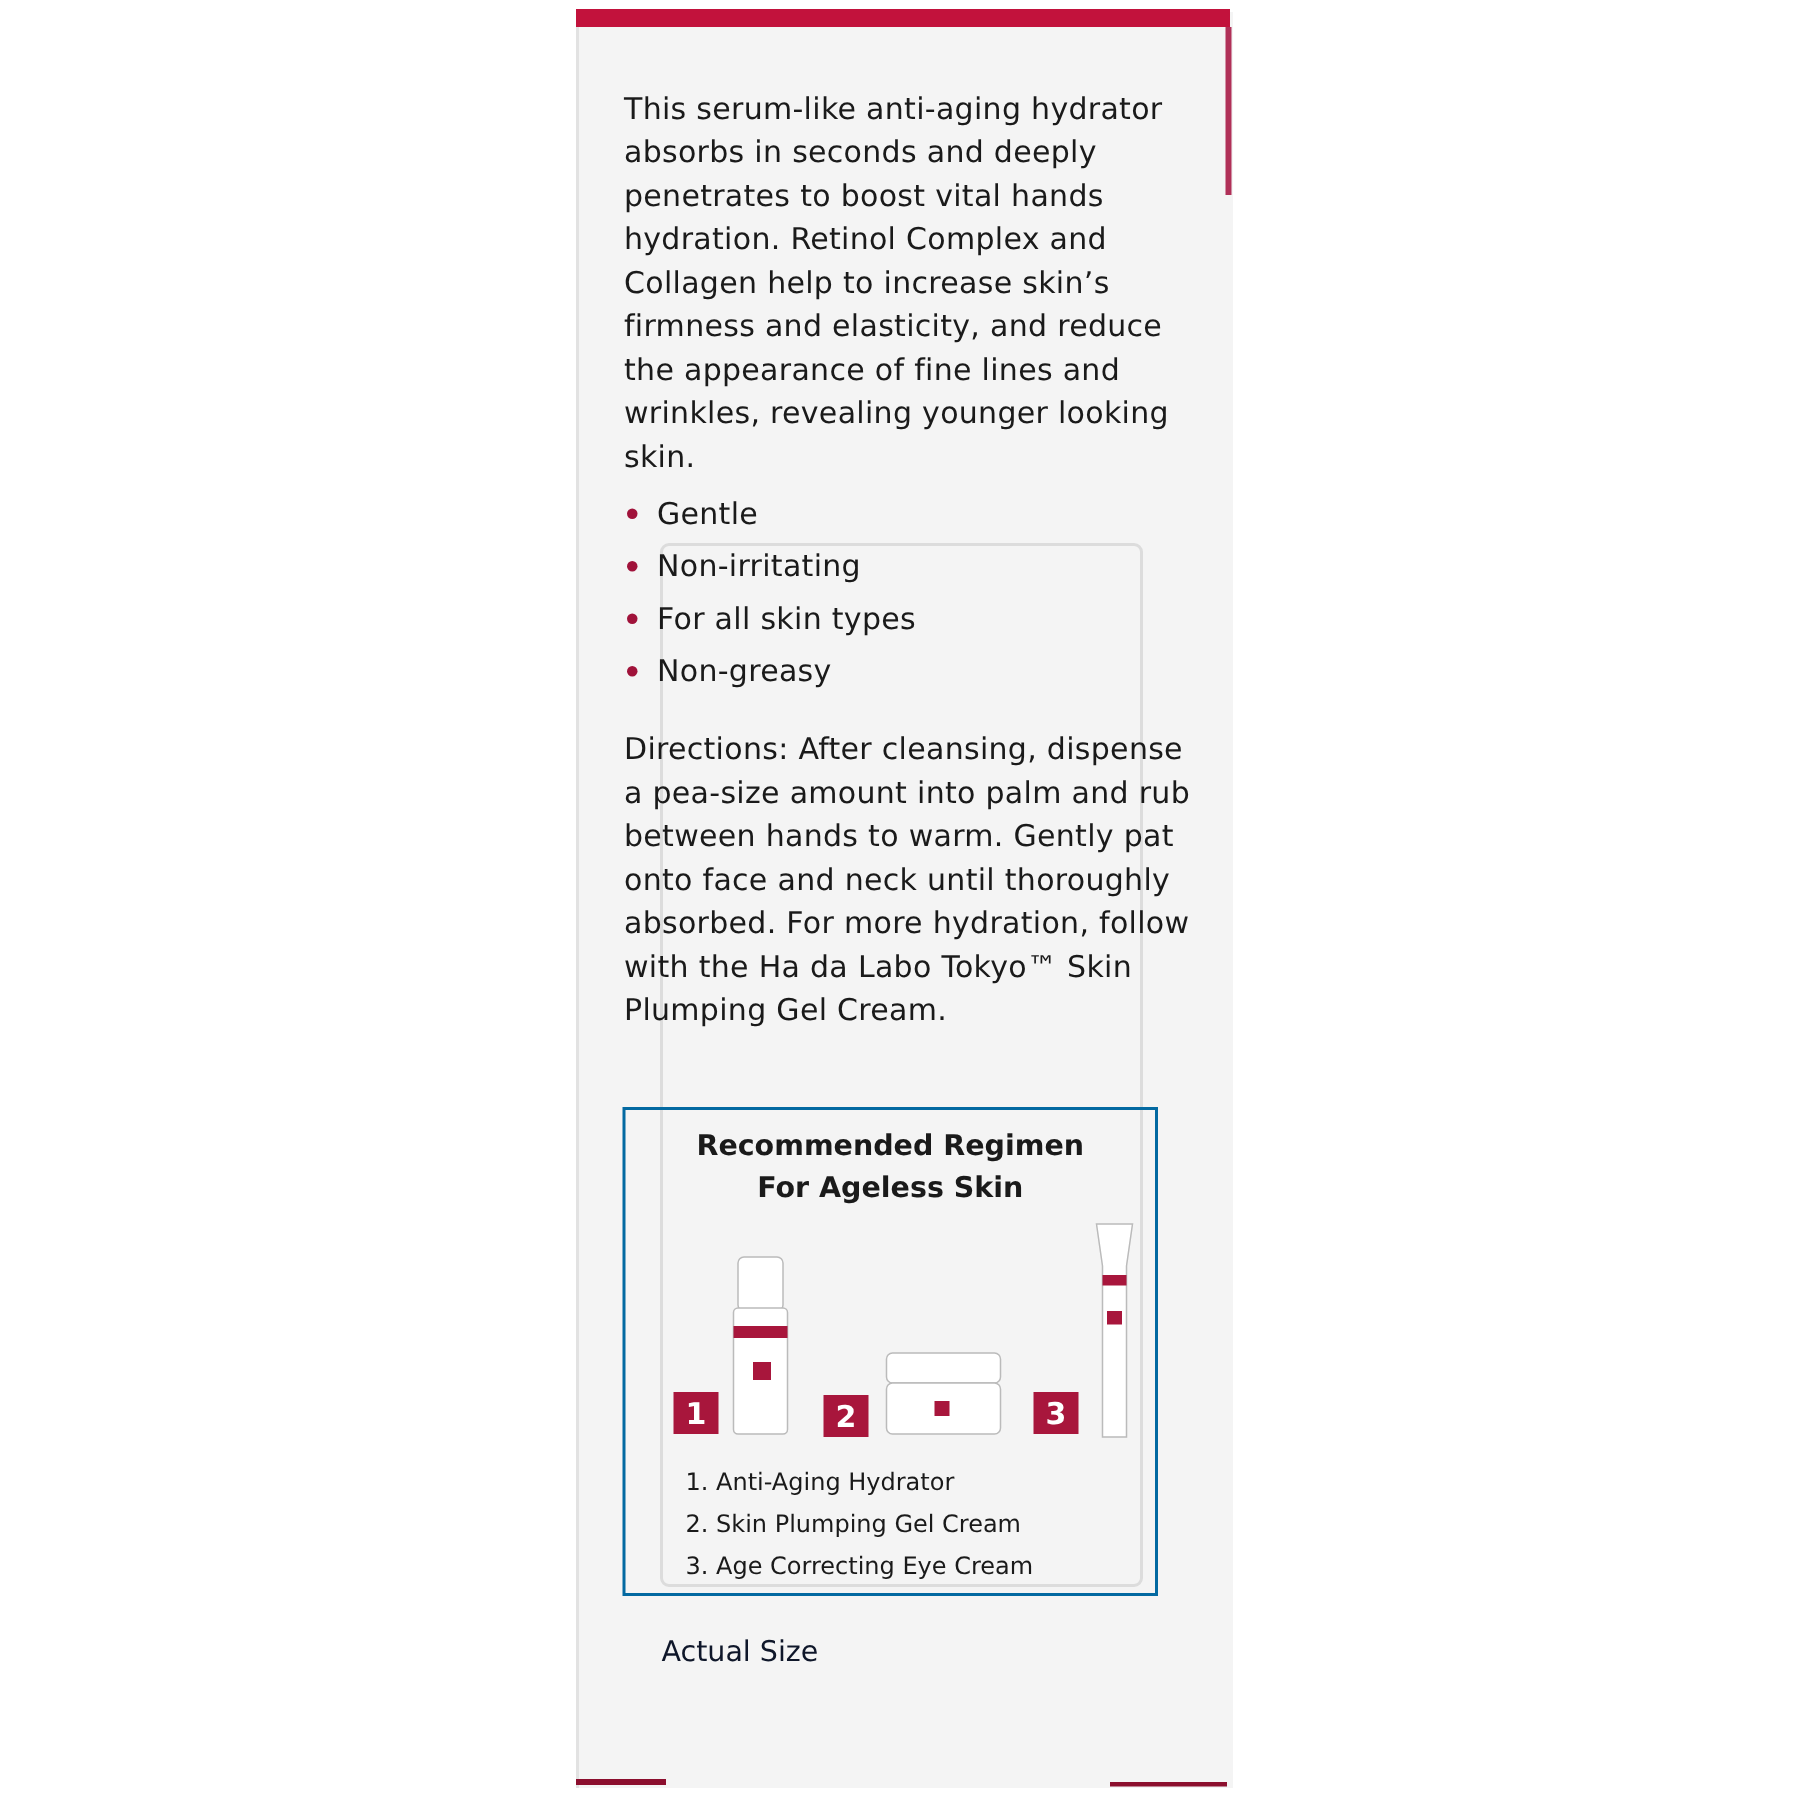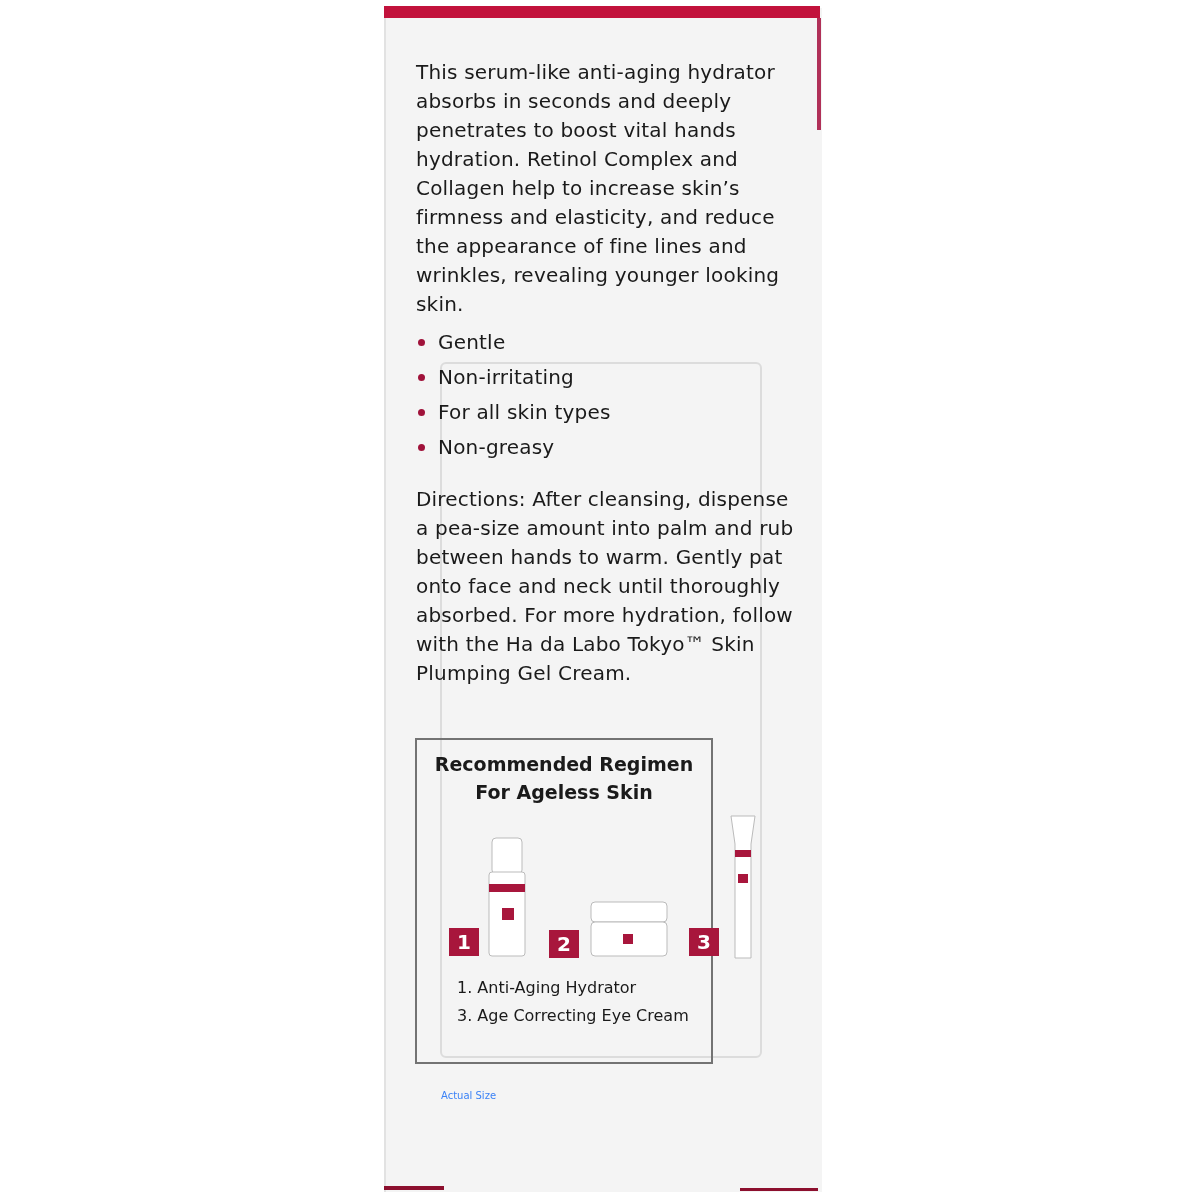--- a/index.html
+++ b/index.html
@@ -6,31 +6,31 @@
   body { width:1200px; height:1200px; background:#ffffff; position:relative; overflow:hidden;
          font-family:"DejaVu Sans", sans-serif; color:#1a1a1a; }
   .panel { position:absolute; left:384px; top:8px; width:436px; height:1184px;
            background:#f4f4f4; border-left:2px solid #e2e2e2; }
   .top-band { position:absolute; left:384px; top:6px; width:436px; height:12px; background:#c2123c; }
   .right-edge { position:absolute; left:817px; top:18px; width:4px; height:112px; background:#b03058; }
   .bottom-band-l { position:absolute; left:384px; top:1186px; width:60px; height:4px; background:#8c0f2e; }
   .bottom-band-r { position:absolute; left:740px; top:1188px; width:78px; height:3px; background:#8c0f2e; }
   .ghost-tube { position:absolute; left:440px; top:362px; width:318px; height:692px;
                 border:2px solid #dcdcdc; border-radius:6px; }
-  .ghost-label { position:absolute; left:441px; top:1090px; font-size:10px; color:#3b82f6; }
+  .ghost-label { position:absolute; left:441px; top:1090px; font-size:19px; color:#0f172a; }
   .content { position:absolute; left:416px; top:58px; width:380px; font-size:20px; line-height:29px; letter-spacing:0.2px; }
   .content p { margin:0; }
   .content b { font-weight:normal; }
   ul.bullets { list-style:none; margin:6px 0 0 0; padding:0; }
   ul.bullets li { position:relative; padding-left:22px; height:35px; line-height:35px; }
   ul.bullets li::before { content:""; position:absolute; left:2px; top:14px; width:7px; height:7px;
                           border-radius:50%; background:#a0123a; }
   .directions { margin-top:20px !important; }
-  .regimen { position:absolute; left:415px; top:738px; width:298px; height:326px;
-             border:2px solid #737373; box-sizing:border-box; }
+  .regimen { position:absolute; left:415px; top:738px; width:357px; height:326px;
+             border:2px solid #0369a1; box-sizing:border-box; }
   .regimen-title { text-align:center; font-weight:bold; font-size:19px; line-height:28px; margin-top:10px; }
   .step-num { position:absolute; width:30px; height:28px; background:#a8163c; color:#fff;
               font-weight:bold; font-size:20px; line-height:28px; text-align:center; }
   .regimen-list { position:absolute; left:40px; top:234px; font-size:16px; line-height:28px; }
   .product { position:absolute; }
 </style>
 </head>
 <body>
 
 <div class="panel"></div>
@@ -79,15 +79,16 @@
 
   <div class="step-num" style="left:272px;top:188px;">3</div>
   <svg class="product" style="left:312px;top:74px;" width="30" height="146">
     <path d="M2 2 L26 2 L22 30 L22 144 L6 144 L6 30 Z" fill="#fff" stroke="#bbb"></path>
     <rect x="6" y="36" width="16" height="7" fill="#a8163c"></rect>
     <rect x="9" y="60" width="10" height="9" fill="#a8163c"></rect>
   </svg>
 
   <div class="regimen-list">
     <div>1. Anti-Aging Hydrator</div>
+    <div>2. Skin Plumping Gel Cream</div>
     <div>3. Age Correcting Eye Cream</div>
   </div>
 </div>
 
 </body></html>

